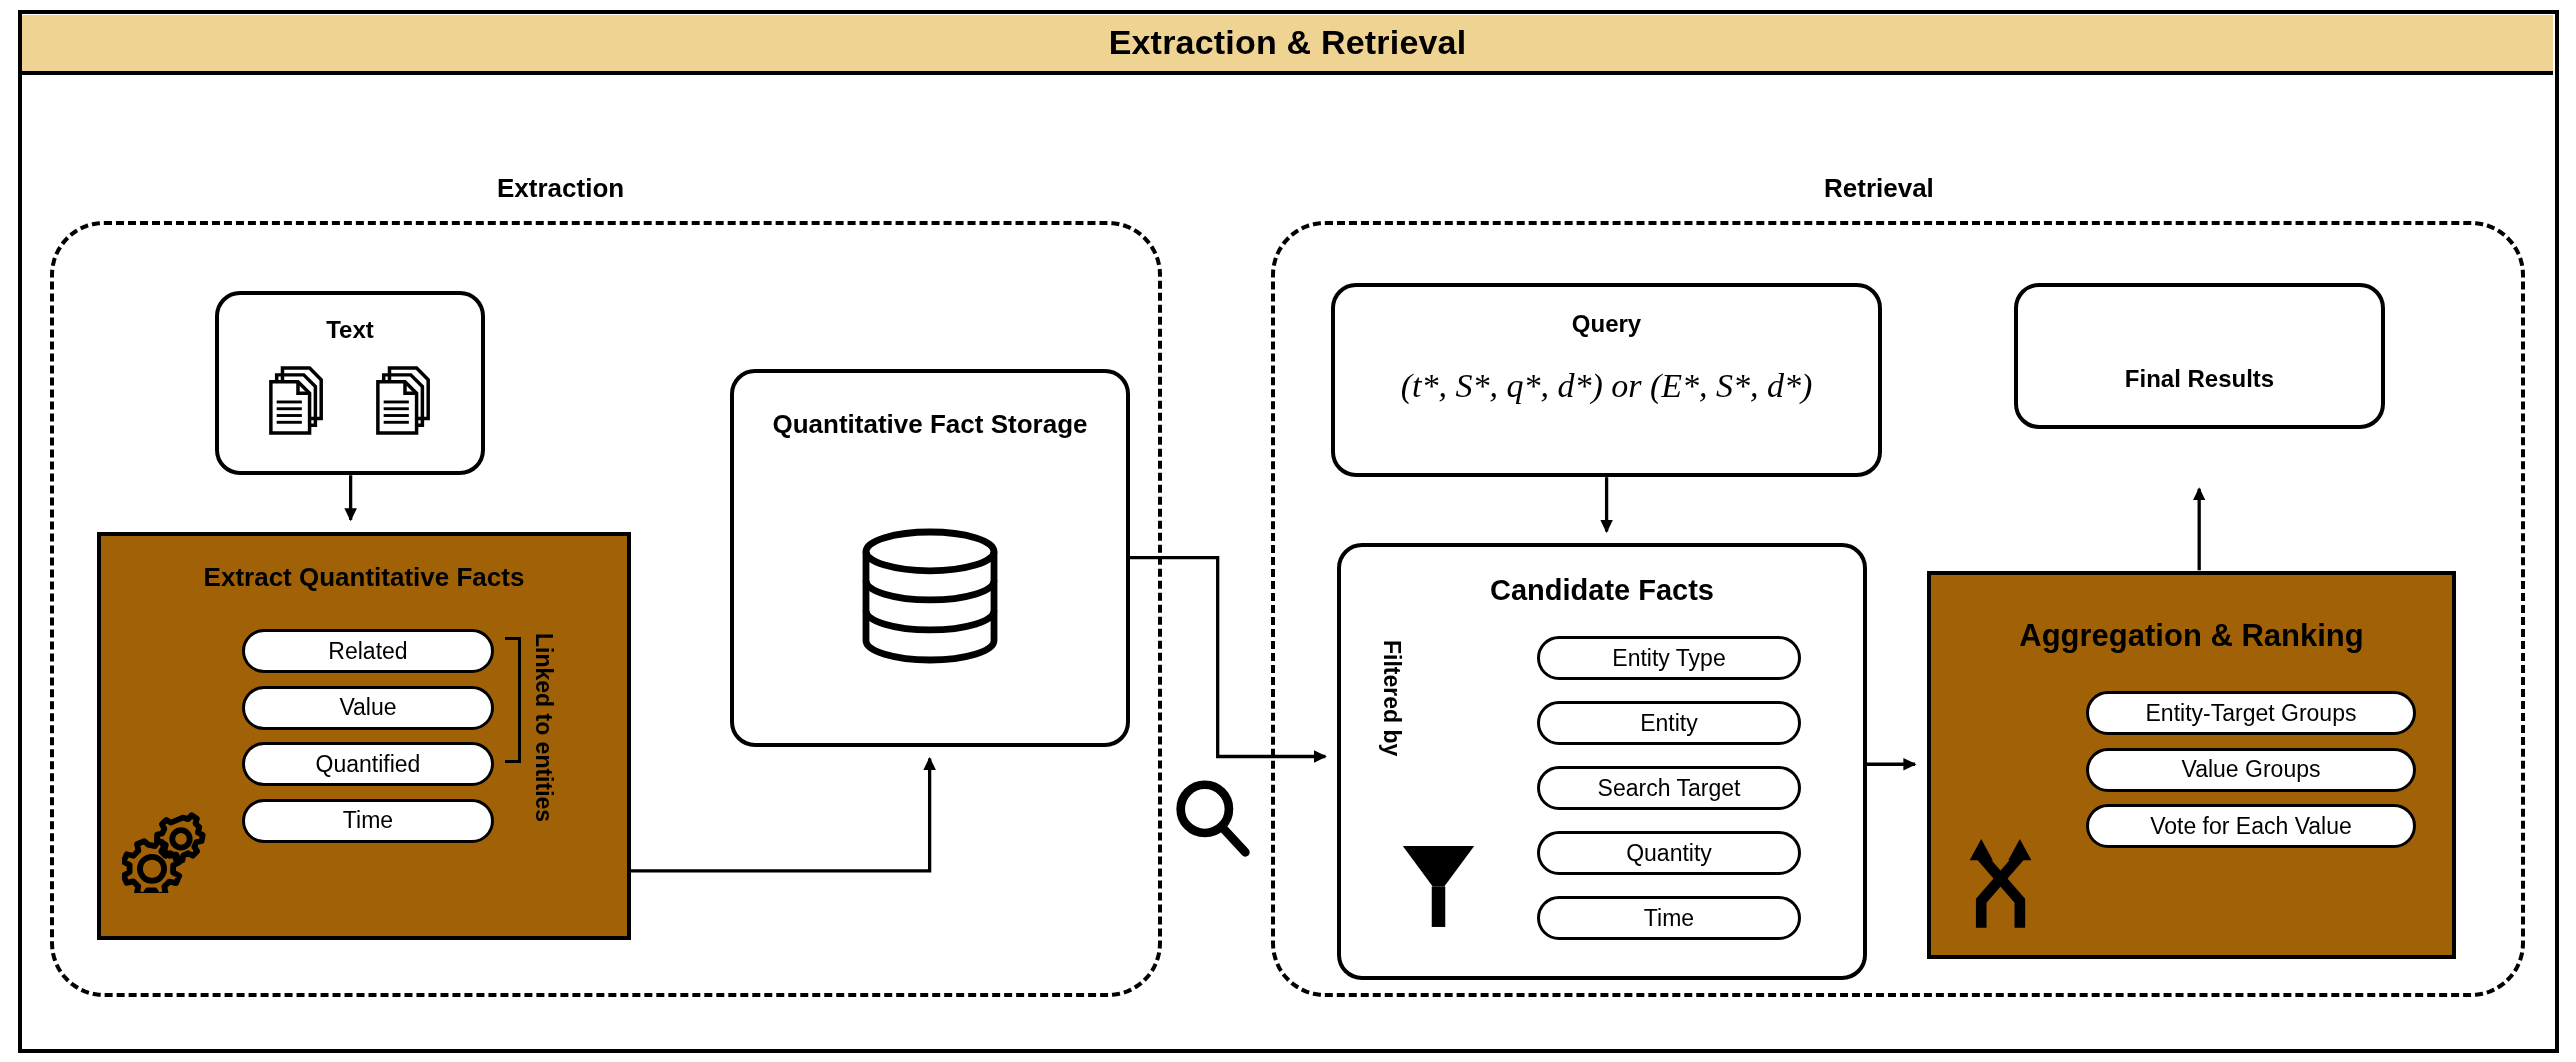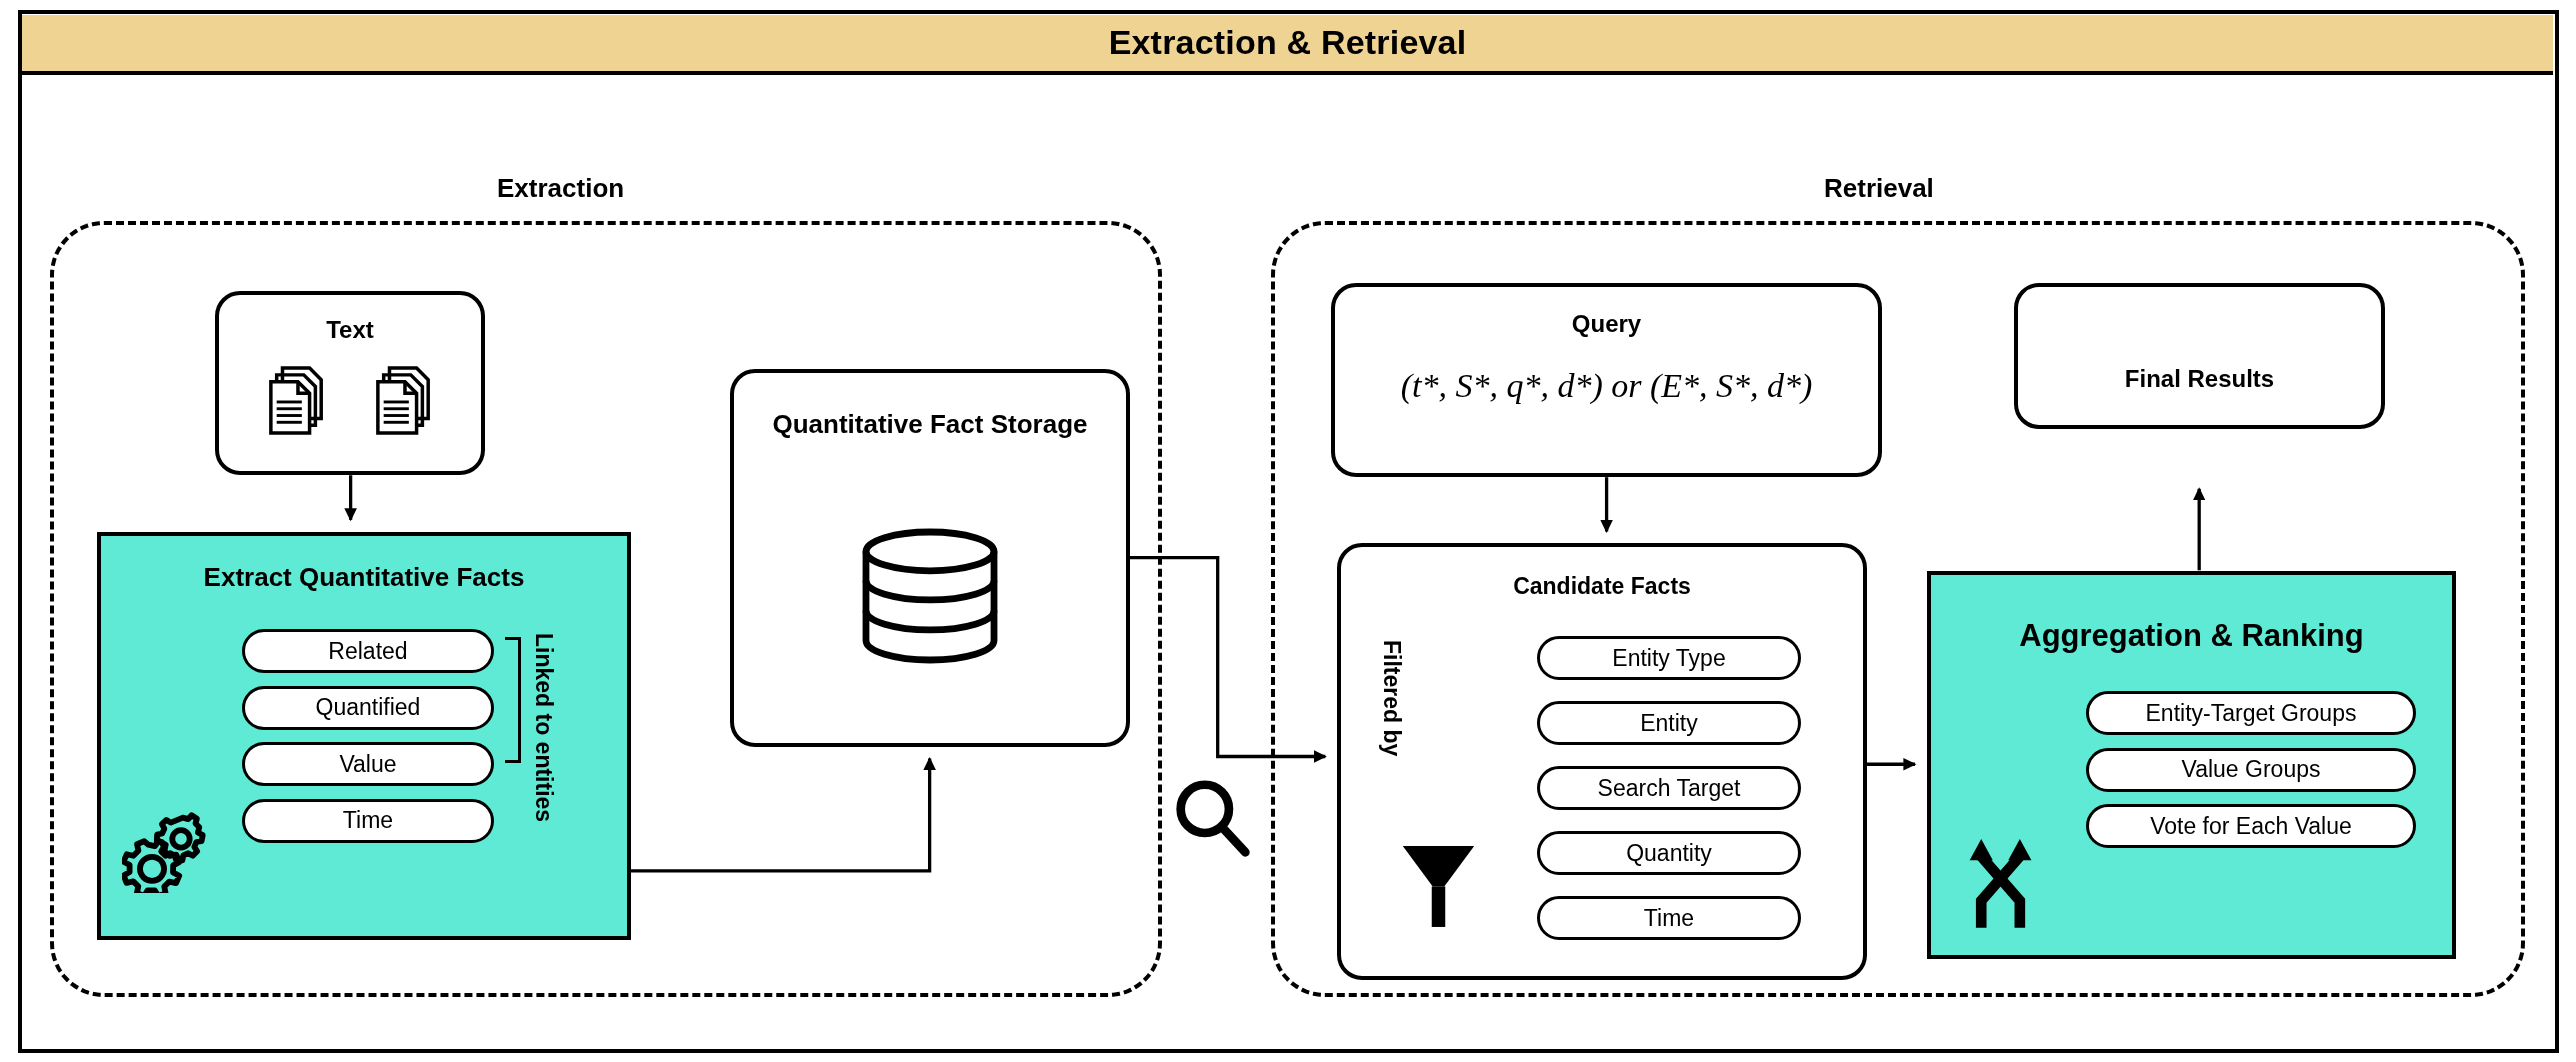--- a/index.html
+++ b/index.html
@@ -71,21 +71,21 @@
   .rbox{
     position:absolute;
     border:4.9px solid #000;
     border-radius:25px;
     background:#fff;
     box-sizing:border-box;
   }
   .sqbox{
     position:absolute;
     border:4.9px solid #000;
-    background:#5eead4;
+    background:#a16207;
     box-sizing:border-box;
   }
   .box-title{
     position:absolute;
     left:0; right:0;
     text-align:center;
     font-size:24px;
     font-weight:bold;
     color:#000;
     line-height:1.3;
@@ -166,21 +166,21 @@
     font-size:34px;
     color:#000;
   }
 
   
   #final-results-box{ left:2014px; top:283px; width:371px; height:146px; }
   #final-results-box .box-title{ top:76px; }
 
   
   #candidate-box{ left:1337px; top:543px; width:530px; height:437px; }
-  #candidate-box .box-title{ top:25px; font-size:23px; }
+  #candidate-box .box-title{ top:25px; font-size:29px; }
   #candidate-fields{
     position:absolute;
     left:196px; top:89px;
     width:264px;
     display:flex;
     flex-direction:column;
     gap:21px;
   }
   #filtered-label{
     left:1405px; top:640px;
@@ -287,22 +287,22 @@
         </svg>
       </span>
     </div>
   </div>
 
   <div class="sqbox" id="extract-box">
     <div class="box-title">Extract Quantitative Facts</div>
 
     <div class="field-list">
       <div class="field-pill">Related</div>
+      <div class="field-pill">Value</div>
       <div class="field-pill">Quantified</div>
-      <div class="field-pill">Value</div>
       <div class="field-pill">Time</div>
     </div>
 
     <div class="bracket"></div>
     <div class="vlabel" id="linked-label">Linked to entities</div>
 
     <span class="gears-icon">
       <svg width="89" height="85" viewBox="0 0 92 88" xmlns="http://www.w3.org/2000/svg">
         <g fill="none" stroke="#000" stroke-width="6" stroke-linejoin="round">
           <path d="M63,10 l5.5,1.5 3.5-4 5.5,3.5 -1.5,5 4,4 -1.5,5.3 5,2.8 -1.2,6.3 -5.3,0.8 -2.2,5.1 3,4.5 -4.6,4.6 -4.7-2.6 -5.1,2.2 -1,5.2 -6.4,0 -1.4-5.2 -5-2.3 -4.6,2.8 -4.5-4.6 2.7-4.6 -2-5.1 -5.2-1.2 0.3-6.4 5.2-1.2 2.3-5 -2.6-4.7 4.7-4.4 4.5,2.9 5.1-2.1z"></path>

